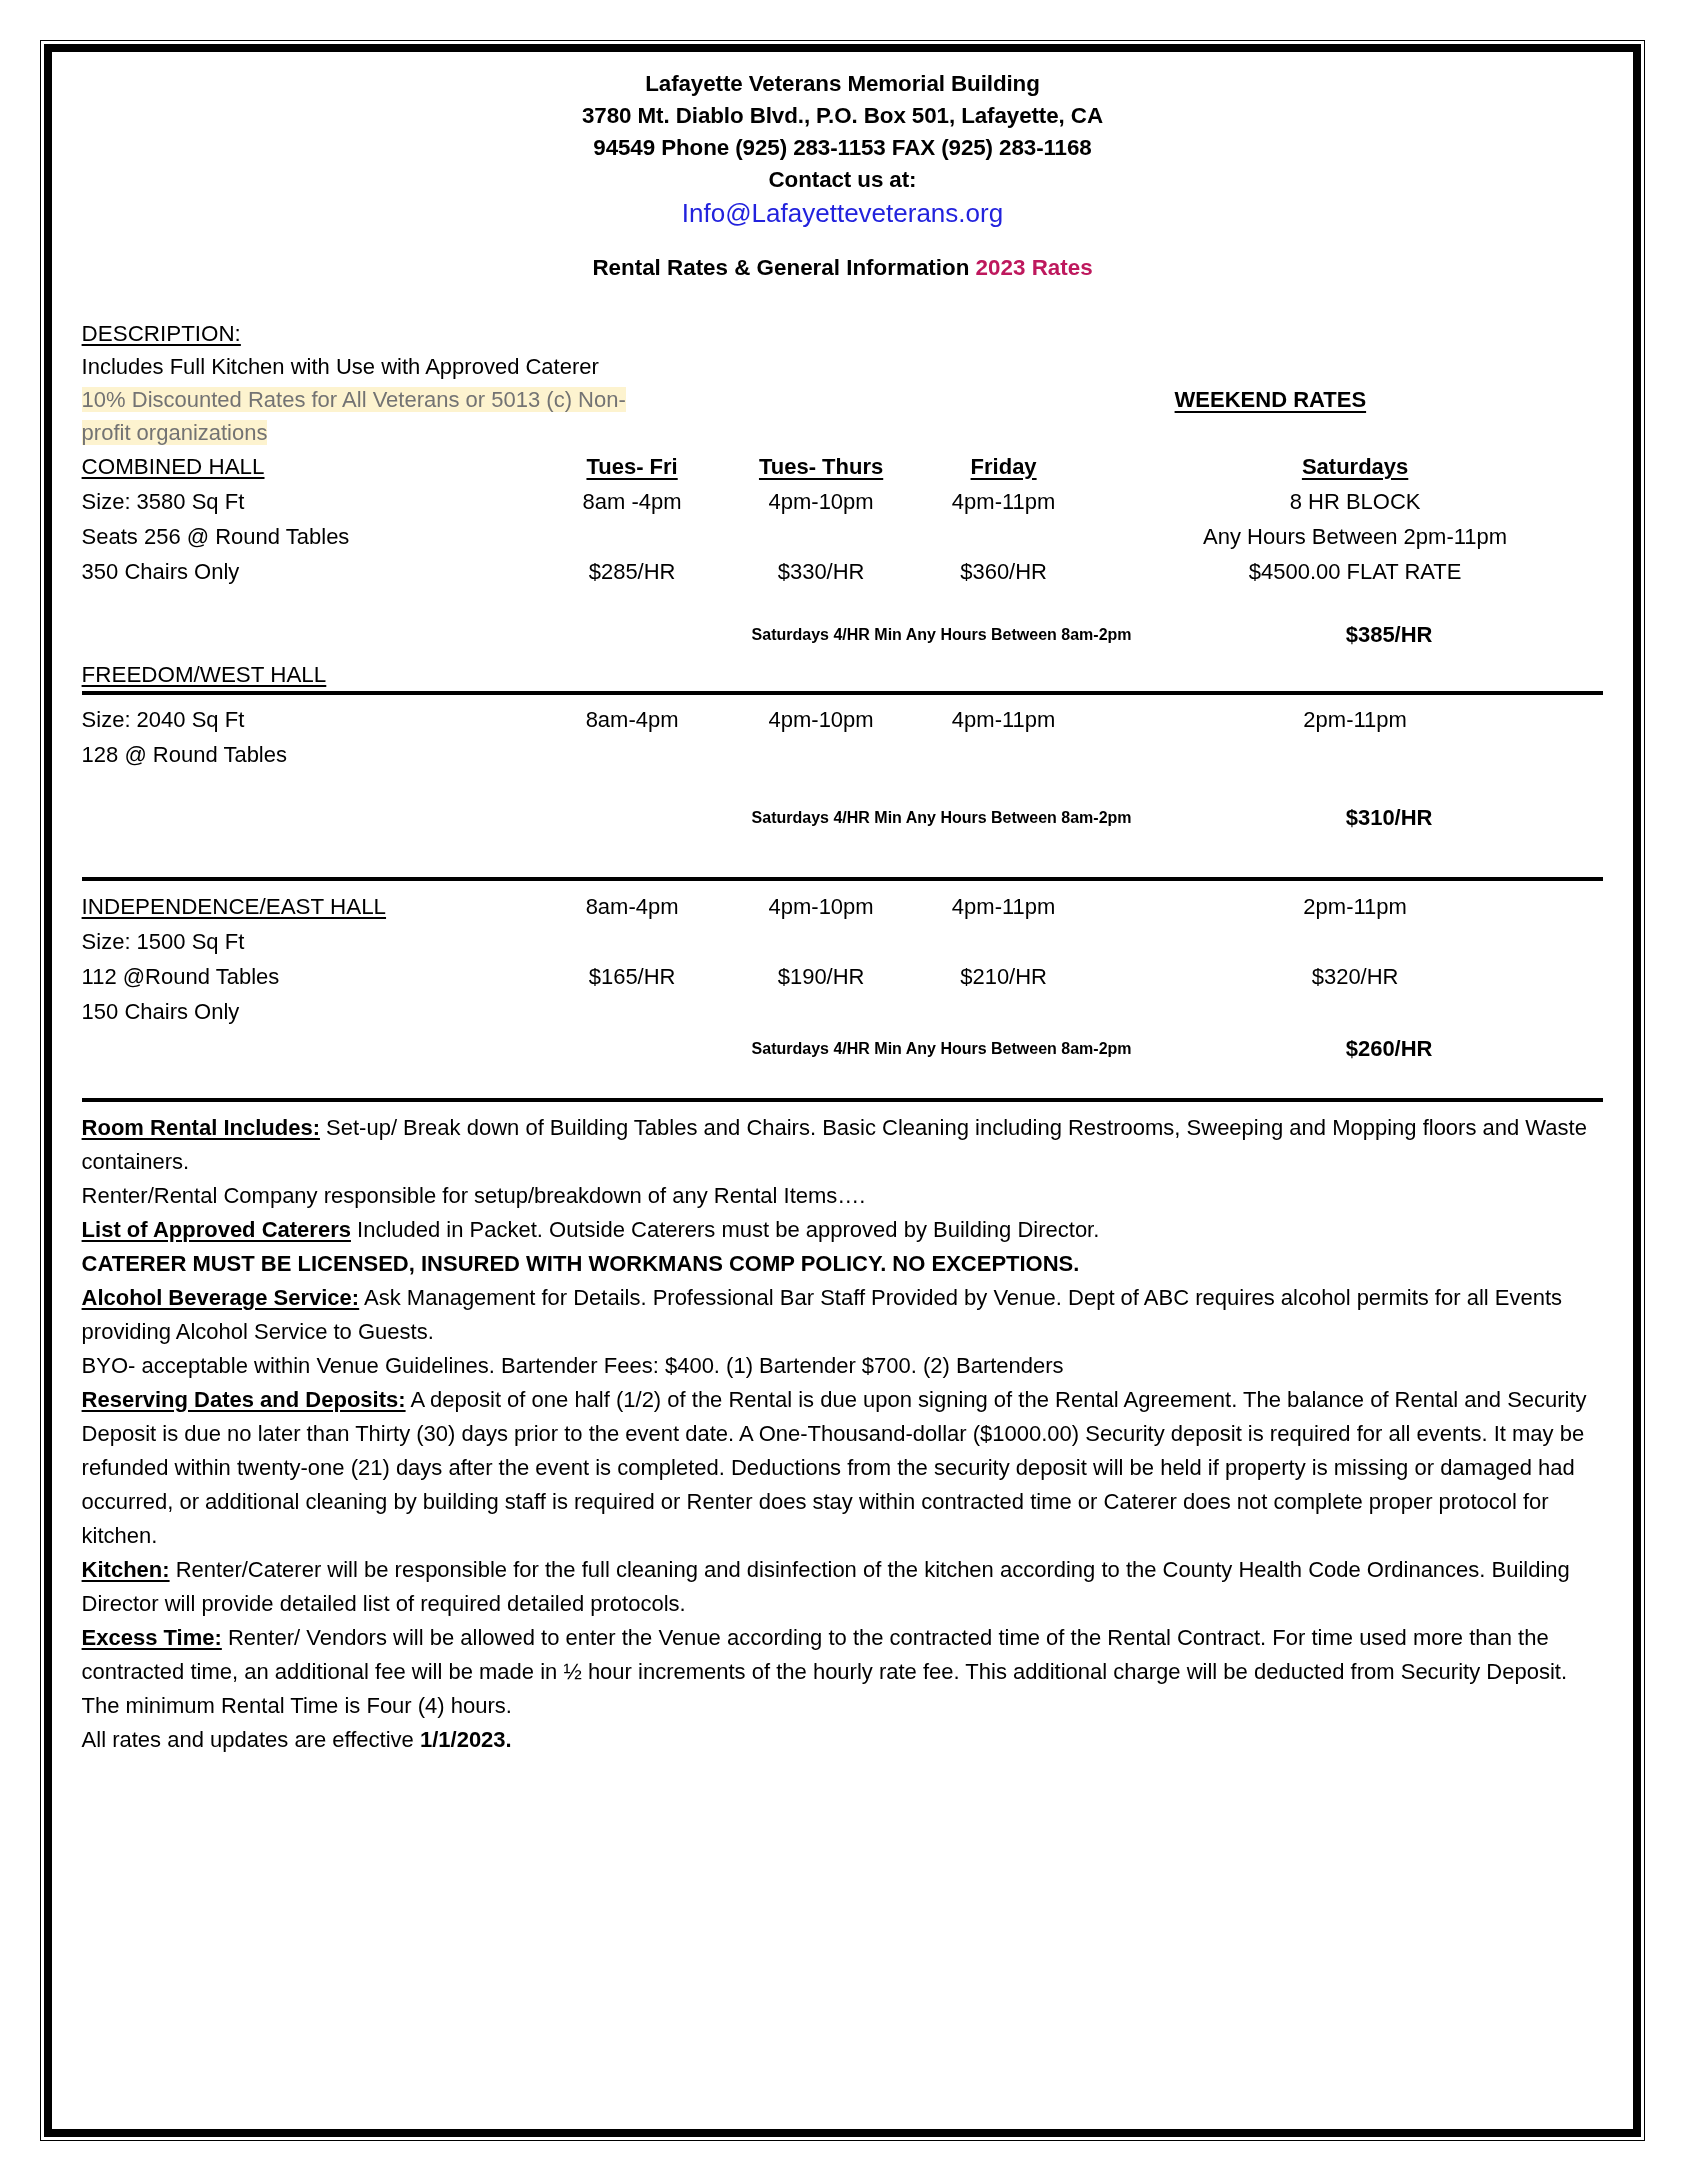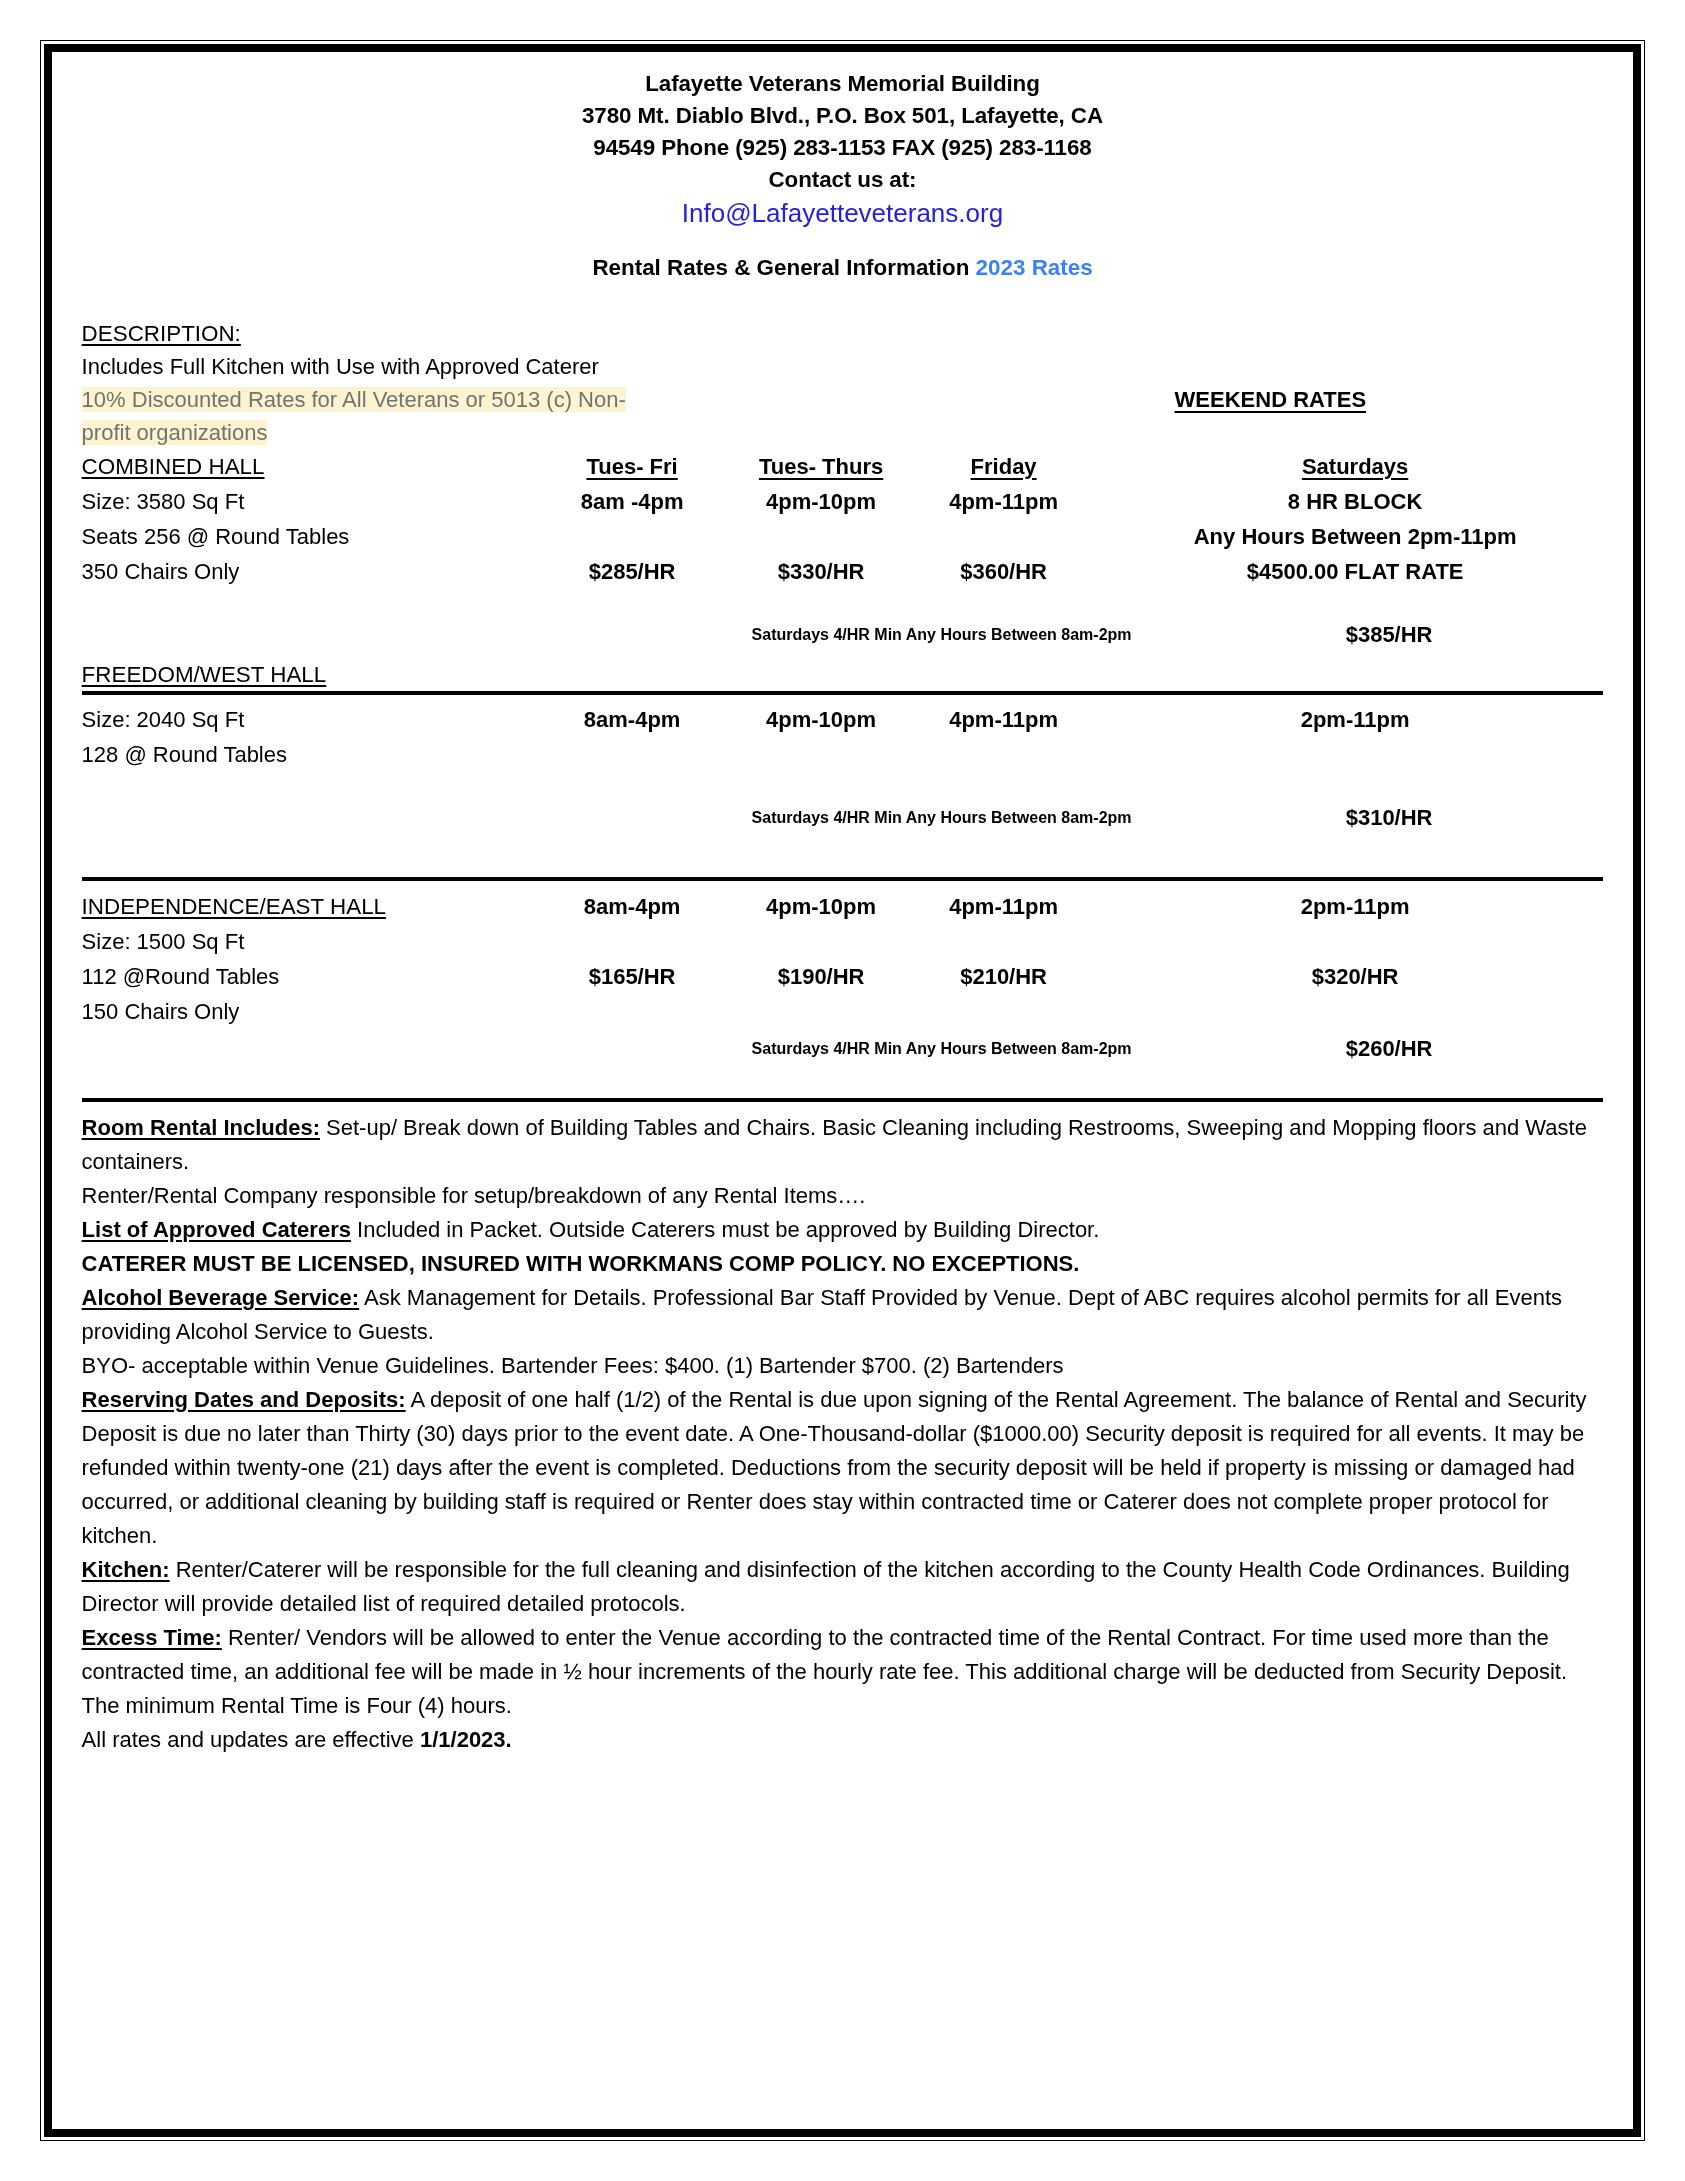--- a/index.html
+++ b/index.html
@@ -55,21 +55,21 @@
     line-height: 35px;
     color: #2222dd;
   }
   .rates-title {
     text-align: center;
     font-weight: bold;
     font-size: 22.4px;
     margin-top: 23px;
     line-height: 28px;
   }
-  .rates-title .red { color: #3b82f6; }
+  .rates-title .red { color: #be185d; }
 
   
   .desc-wrap { margin-top: 35px; }
   .desc-head {
     font-size: 22.4px;
     font-weight: normal;
     text-decoration: underline;
     text-underline-offset: 2.6px;
     line-height: 33px;
   }
@@ -123,21 +123,21 @@
     font-weight: normal;
     font-size: 22.4px;
     text-decoration: underline;
     text-underline-offset: 2.6px;
   }
   .colhead {
     font-weight: bold;
     text-decoration: underline;
     text-underline-offset: 3.5px;
   }
-  .bold { font-weight: bold; margin-top: 48px; }
+  .bold { font-weight: normal; margin-top: 48px; }
 
   .sat-min-row {
     margin-top: 5.3px;
     position: relative;
     height: 42px;
   }
   .sat-min-label {
     position: absolute;
     left: 456px;
     top: 0;

